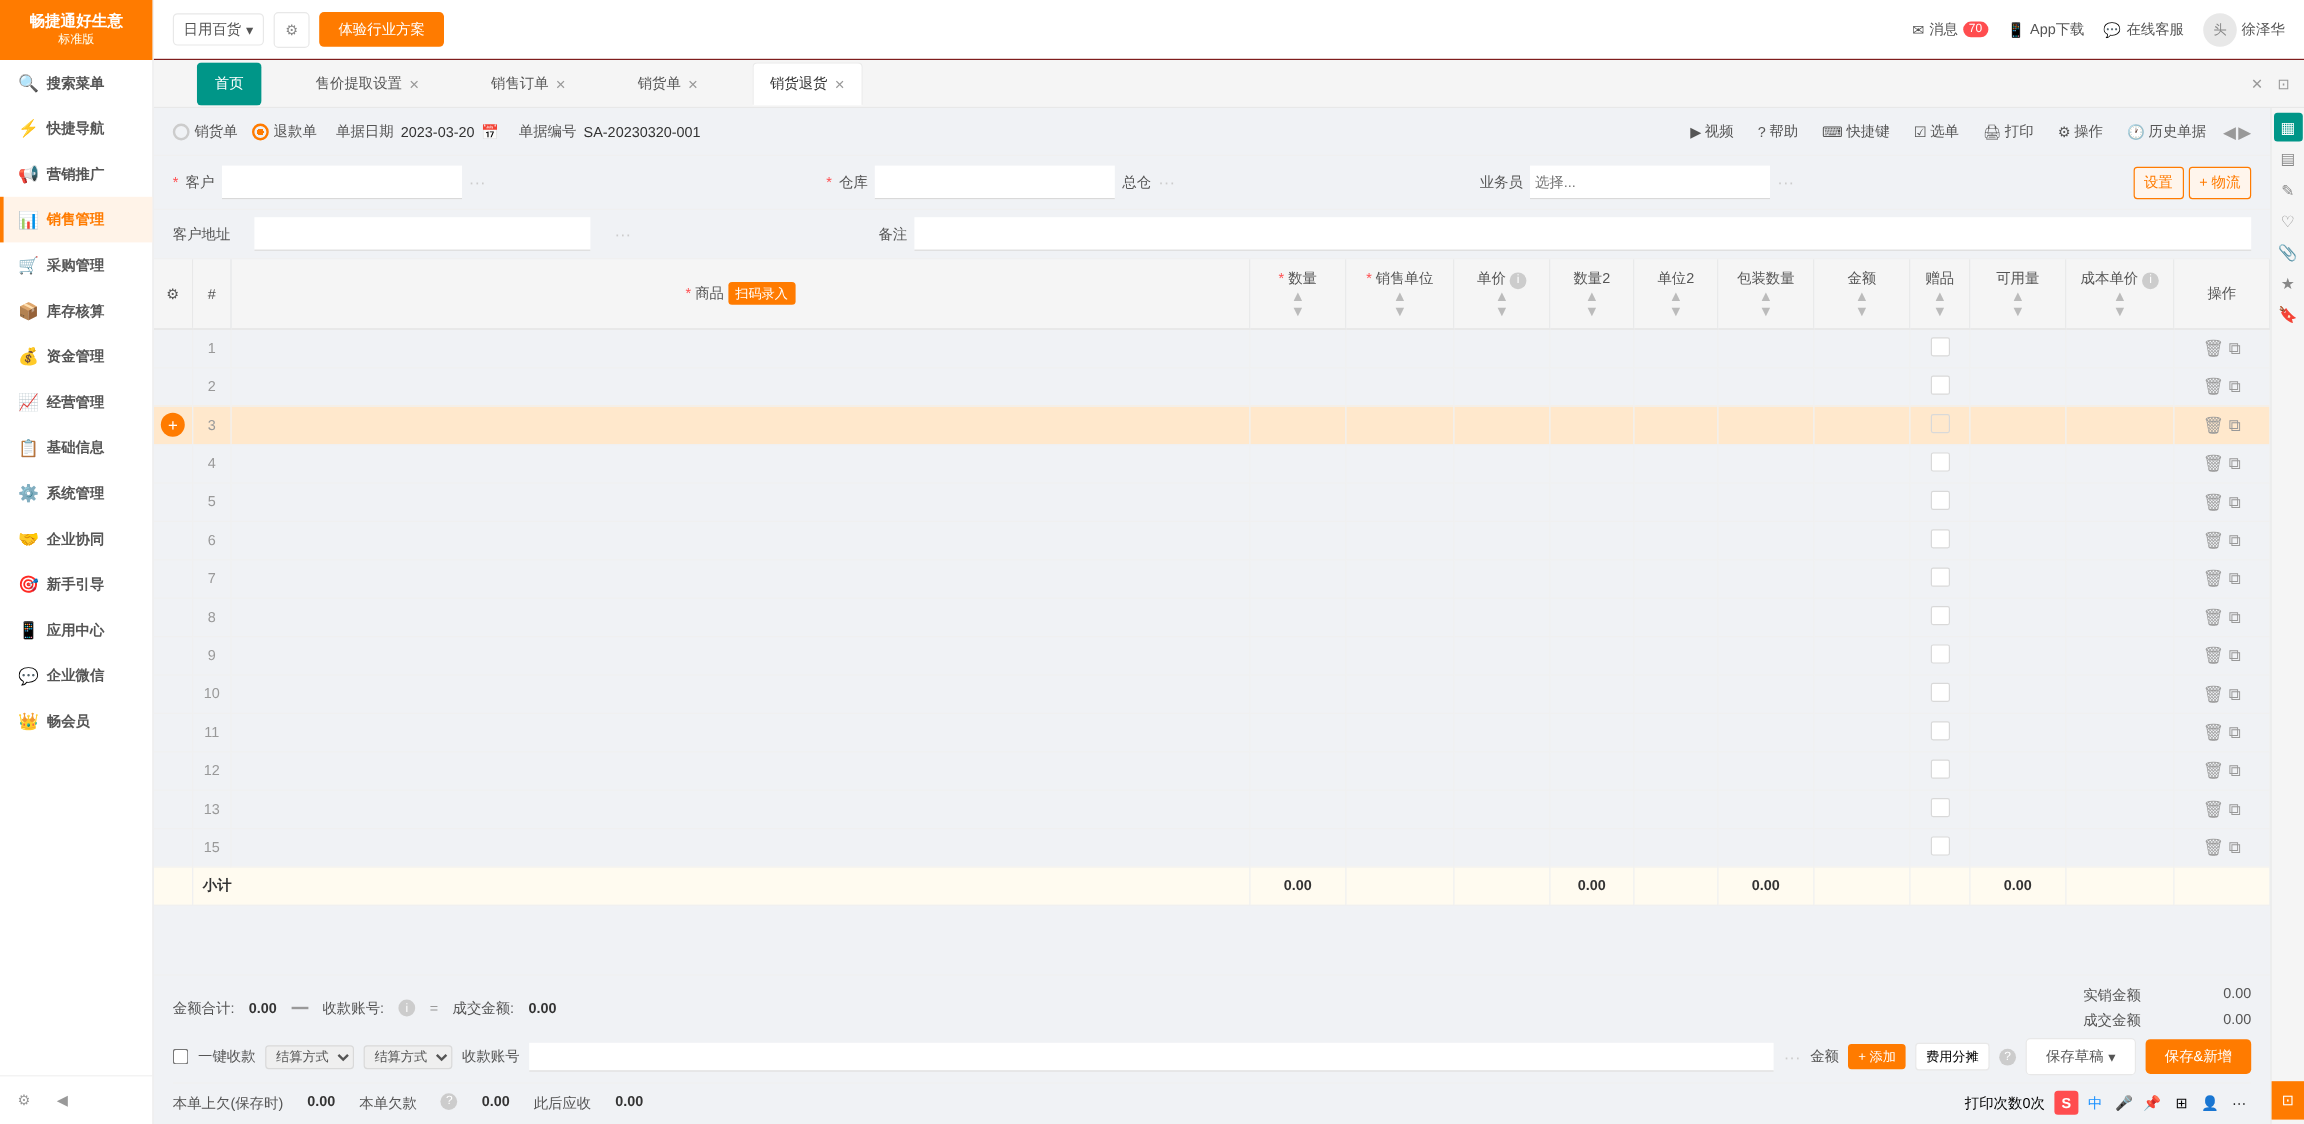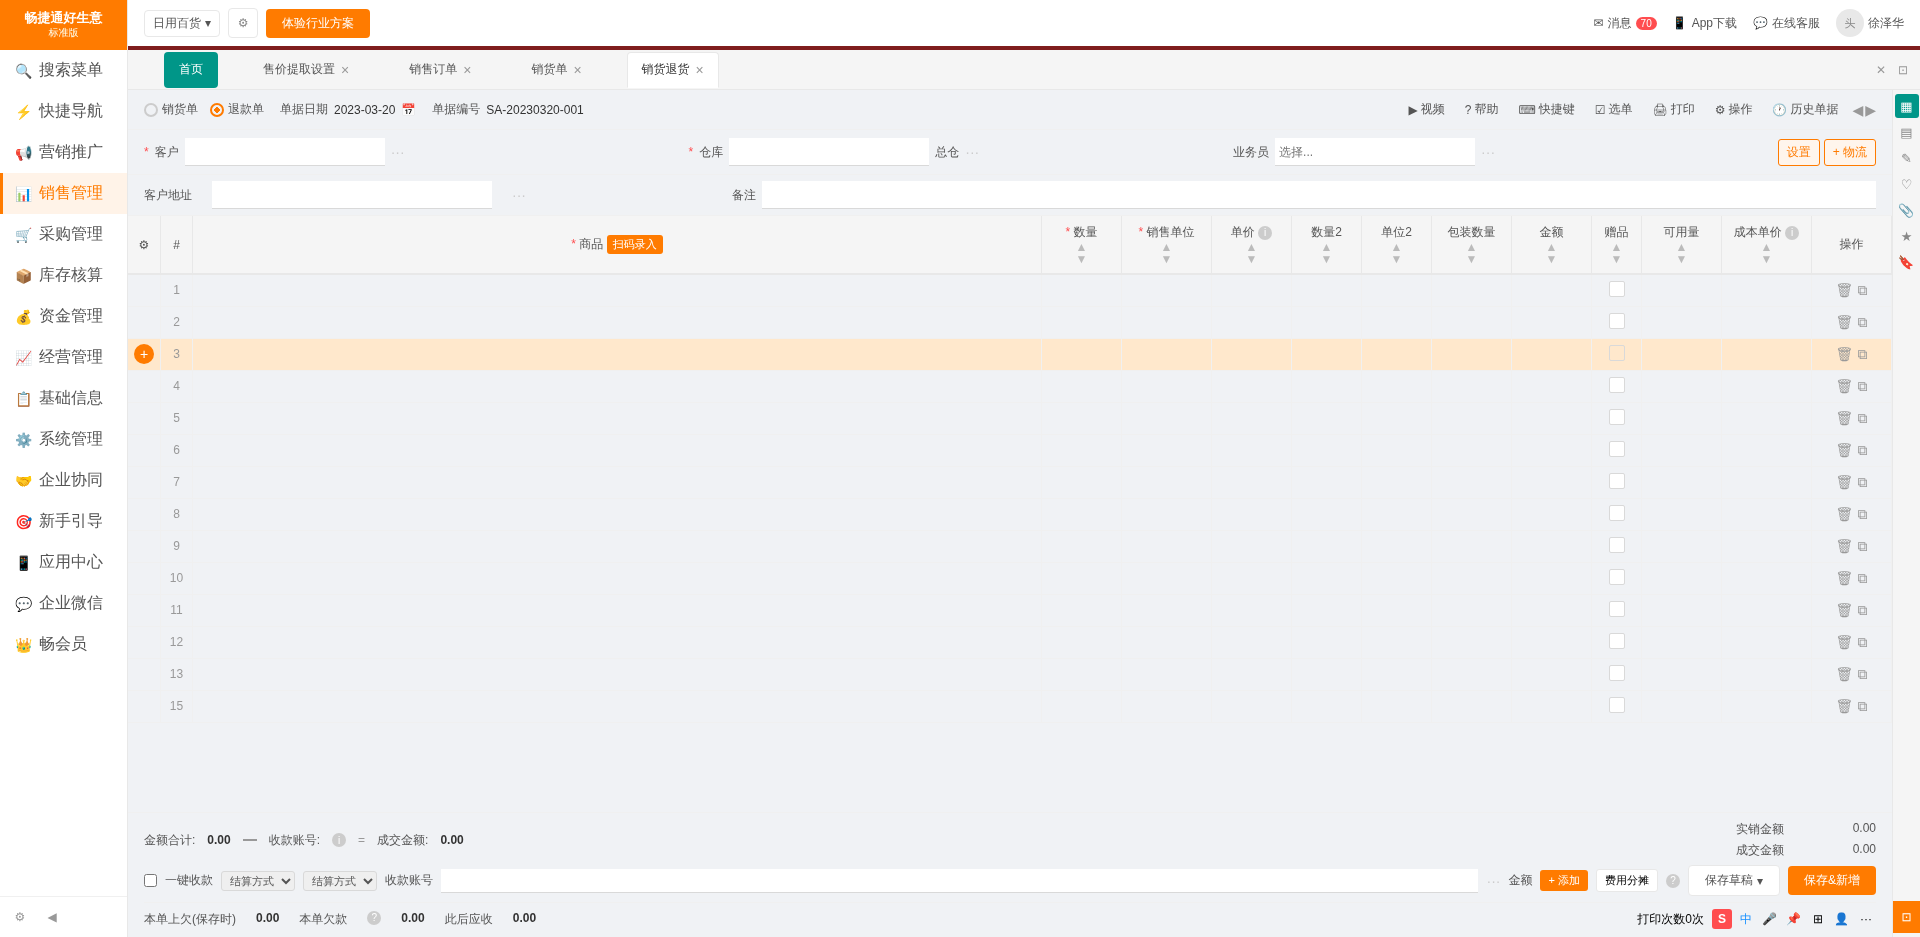--- a/index.html
+++ b/index.html
@@ -6,29 +6,29 @@
     body { background: #f0f2f5; display: flex; height: 937px; overflow: hidden; }
 
     
     .sidebar { width: 128px; background: #fff; display: flex; flex-direction: column; height: 100%; border-right: 1px solid #e8e8e8; flex-shrink: 0; }
     .sidebar-logo { background: #ff7b00; padding: 8px; text-align: center; height: 50px; display: flex; align-items: center; justify-content: center; }
     .sidebar-logo-text { color: #fff; font-size: 13px; font-weight: bold; line-height: 1.3; }
     .sidebar-logo-sub { color: #ffe; font-size: 10px; }
     .sidebar-nav-item { display: flex; align-items: center; padding: 10px 12px; cursor: pointer; color: #555; border-left: 3px solid transparent; }
     .sidebar-nav-item.active { background: #fff3e8; color: #ff7b00; border-left: 3px solid #ff7b00; }
     .sidebar-nav-item .nav-icon { width: 18px; height: 18px; margin-right: 6px; display: inline-flex; align-items: center; justify-content: center; font-size: 14px; }
-    .sidebar-nav-item .nav-label { font-size: 16px; }
+    .sidebar-nav-item .nav-label { font-size: 12px; font-weight: bold; }
     .sidebar-bottom { margin-top: auto; display: flex; padding: 8px; border-top: 1px solid #f0f0f0; gap: 8px; }
     .sidebar-bottom-btn { width: 24px; height: 24px; display: flex; align-items: center; justify-content: center; cursor: pointer; color: #999; }
 
     
     .main { flex: 1; display: flex; flex-direction: column; overflow: hidden; }
 
     
-    .topbar { height: 50px; background: #fff; display: flex; align-items: center; padding: 0 16px; border-bottom: 4px solid #7f1d1d; justify-content: space-between; flex-shrink: 0; gap: 24px; }
+    .topbar { height: 50px; background: #fff; display: flex; align-items: center; padding: 0 16px; border-bottom: 1px solid #7f1d1d; justify-content: space-between; flex-shrink: 0; gap: 24px; }
     .topbar-left { display: flex; align-items: center; gap: 8px; }
     .topbar-select { display: flex; align-items: center; gap: 4px; font-size: 13px; color: #555; cursor: pointer; padding: 4px 8px; border: 1px solid #e8e8e8; border-radius: 4px; }
     .topbar-gear { width: 30px; height: 30px; display: flex; align-items: center; justify-content: center; cursor: pointer; color: #888; border: 1px solid #e8e8e8; border-radius: 4px; }
     .topbar-btn { background: #ff7b00; color: #fff; border: none; padding: 6px 16px; border-radius: 4px; cursor: pointer; font-size: 12px; }
     .topbar-right { display: flex; align-items: center; gap: 16px; color: #555; }
     .topbar-right-item { display: flex; align-items: center; gap: 4px; cursor: pointer; font-size: 12px; }
     .badge { background: #ff4d4f; color: #fff; border-radius: 10px; padding: 1px 5px; font-size: 10px; }
     .avatar { width: 28px; height: 28px; border-radius: 50%; background: #e8e8e8; display: flex; align-items: center; justify-content: center; font-size: 11px; color: #888; }
 
     
@@ -712,20 +712,35 @@
                 <td><span class="checkbox-cell"></span></td>
                 <td></td>
                 <td></td>
                 <td>
                   <div class="action-btns">
                     <span class="action-btn">🗑</span>
                     <span class="action-btn">⧉</span>
                   </div>
                 </td>
               </tr>
+              <tr class="subtotal-row">
+    <td></td>
+    <td colspan="2" style="text-align:left;padding-left:8px;">小计</td>
+    <td>0.00</td>
+    <td></td>
+    <td></td>
+    <td>0.00</td>
+    <td></td>
+    <td>0.00</td>
+    <td></td>
+    <td></td>
+    <td>0.00</td>
+    <td></td>
+    <td></td>
+  </tr>
             </tbody>
         </table>
       </div>
 
       <div class="footer">
         <div class="footer-row1">
           <span>金额合计:</span>
           <span style="color:#333;font-weight:bold;">0.00</span>
           <span class="minus-icon"></span>
           <span>收款账号:</span>

